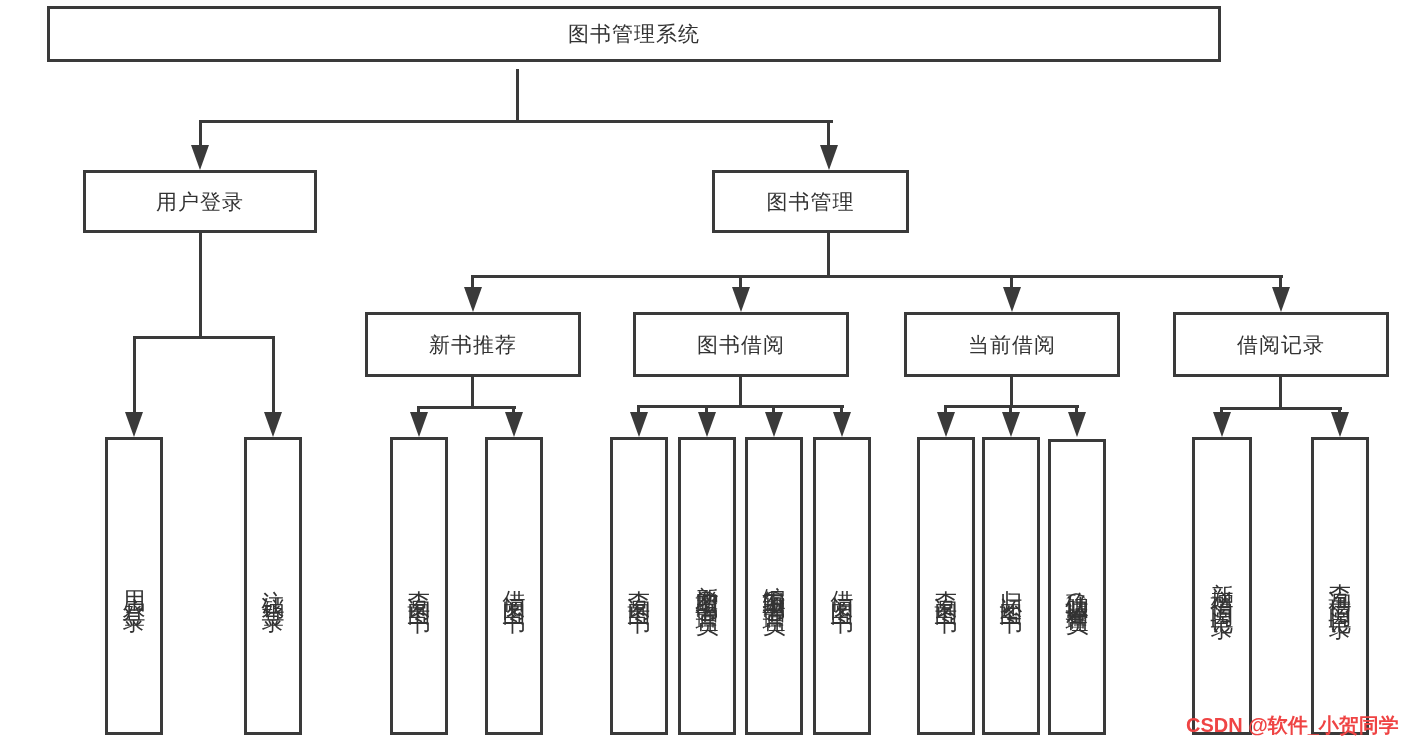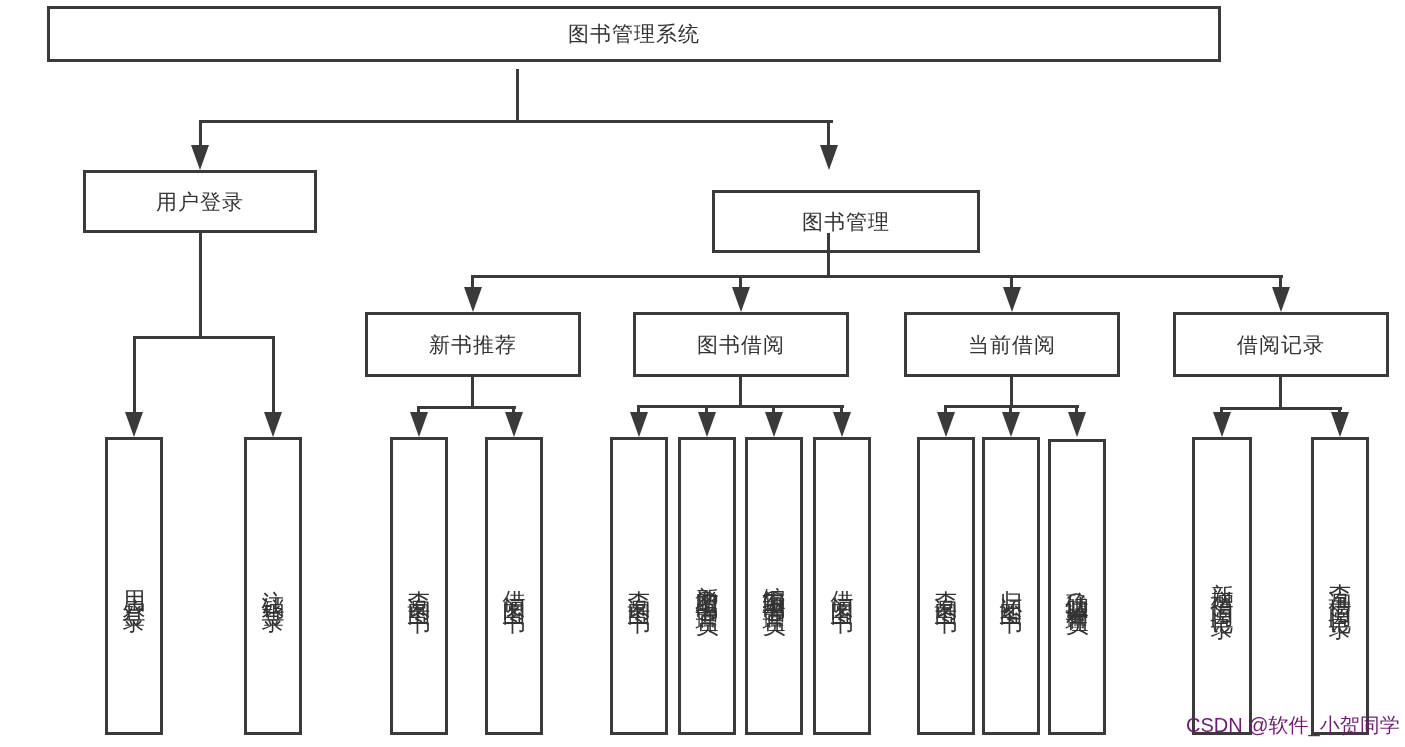--- a/index.html
+++ b/index.html
@@ -47,23 +47,24 @@
     height: 0;
     border-left: 9px solid transparent;
     border-right: 9px solid transparent;
     border-top: 25px solid #3a3a3a;
   }
   .watermark {
     position: absolute;
     left: 1186px;
     top: 712px;
     font-size: 20px;
-    color: #701a75;
+    color: #ef4444;
     white-space: nowrap;
     z-index: 5;
+    font-weight: bold;
   }
 </style>
 </head>
 <body>
 
 <div id="canvas">
 
   <div class="box" style="left:12px; top:6px; width:1174px; height:56px;margin-left:35px;">
     <span class="hlabel">图书管理系统</span>
   </div>
@@ -71,21 +72,21 @@
   <div class="line" style="left:516px; top:69px; width:3px; height:51px;"></div>
   <div class="line" style="left:199px; top:120px; width:634px; height:3px;"></div>
   <div class="line" style="left:199px; top:120px; width:3px; height:27px;"></div>
   <div class="arrow" style="left:191px; top:145px;"></div>
   <div class="line" style="left:827px; top:120px; width:3px; height:27px;"></div>
   <div class="arrow" style="left:820px; top:145px;"></div>
 
   <div class="box" style="left:83px; top:170px; width:234px; height:63px;">
     <span class="hlabel">用户登录</span>
   </div>
-  <div class="box" style="left:712px; top:170px; width:268px; height:63px;margin-top:20px;">
+  <div class="box" style="left:712px; top:170px; width:197px; height:63px;">
     <span class="hlabel">图书管理</span>
   </div>
 
   <div class="line" style="left:199px; top:233px; width:3px; height:103px;"></div>
   <div class="line" style="left:133px; top:336px; width:142px; height:3px;"></div>
   <div class="line" style="left:133px; top:336px; width:3px; height:77px;"></div>
   <div class="arrow" style="left:125px; top:412px;"></div>
   <div class="line" style="left:272px; top:336px; width:3px; height:77px;"></div>
   <div class="arrow" style="left:264px; top:412px;"></div>
 

